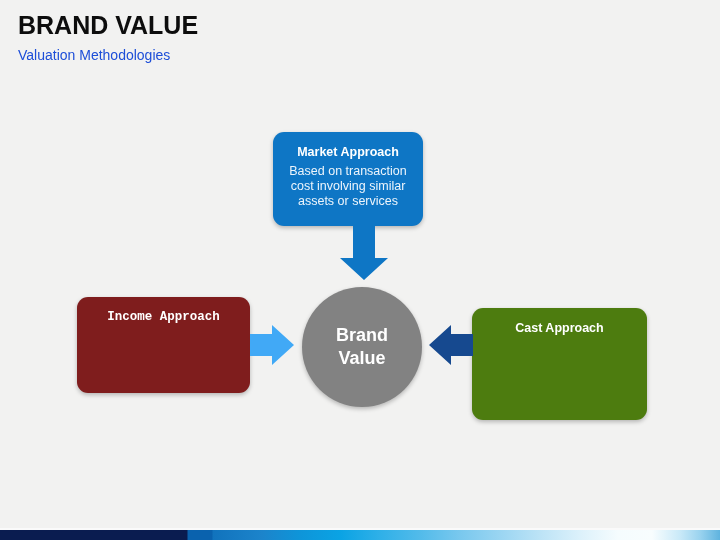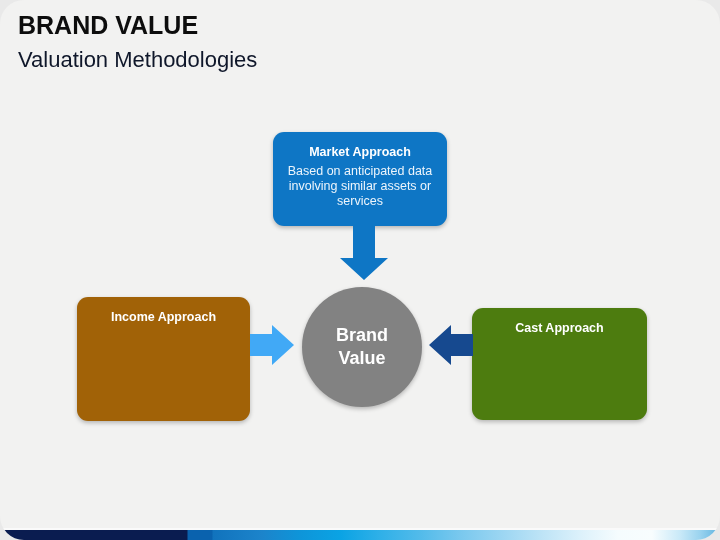--- a/index.html
+++ b/index.html
@@ -6,42 +6,41 @@
   body {
     width: 720px; height: 540px;
     font-family: "Liberation Sans", sans-serif;
     background: #e9e9e9;
   }
   .slide {
     position: relative;
     width: 720px; height: 540px;
     background: #f2f2f1;
     overflow: hidden;
-    border-radius: 24px;
   }
   .page-title {
     position: absolute; left: 18px; top: 11px;
     font-size: 25px; font-weight: bold; color: #0d0d0d;
     letter-spacing: 0px;
   }
   .page-subtitle {
     position: absolute; left: 18px; top: 47px;
-    font-size: 22px; color: #0f172a;
+    font-size: 14px; color: #1d4ed8;
   }
   .node {
     position: absolute;
     border-radius: 11px;
     color: #ffffff;
     text-align: center;
     box-shadow: 0 2px 4px rgba(0,0,0,0.25);
     box-sizing: border-box;
     padding: 13px 8px 0 8px;
   }
-  .node-market { left: 273px; top: 132px; width: 174px; height: 94px; background: #0e76c5; }
-  .node-income { left: 77px;  top: 297px; width: 173px; height: 124px; background: #a16207; }
+  .node-market { left: 273px; top: 132px; width: 150px; height: 94px; background: #0e76c5; }
+  .node-income { left: 77px;  top: 297px; width: 173px; height: 96px; background: #7f1d1d; font-family: Liberation Mono, monospace; }
   .node-cast   { left: 472px; top: 308px; width: 175px; height: 112px; background: #4d7c0f; }
   .node-title {
     font-size: 12.5px; font-weight: bold; color: #ffffff;
     margin-bottom: 5px;
   }
   .node-desc {
     font-size: 12.5px; line-height: 15px; color: #edf5fc;
   }
   .hub-circle {
     position: absolute; left: 302px; top: 287px;
@@ -82,21 +81,21 @@
 </head>
 <body>
 
 <div class="slide">
 
   <div class="page-title">BRAND VALUE</div>
   <div class="page-subtitle">Valuation Methodologies</div>
 
   <div class="node node-market">
     <div class="node-title">Market Approach</div>
-    <div class="node-desc">Based on anticipated data involving similar assets or services</div>
+    <div class="node-desc">Based on transaction cost involving similar assets or services</div>
   </div>
   <svg class="arrow arrow-down" width="48" height="54" viewBox="0 0 48 54">
     <polygon points="13,0 35,0 35,32 48,32 24,54 0,32 13,32" fill="#0e76c5"></polygon>
   </svg>
 
   <div class="node node-income">
     <div class="node-title">Income Approach</div>
   </div>
   <svg class="arrow arrow-right" width="44" height="40" viewBox="0 0 44 40">
     <polygon points="0,9 22,9 22,0 44,20 22,40 22,31 0,31" fill="#41a9f6"></polygon>

